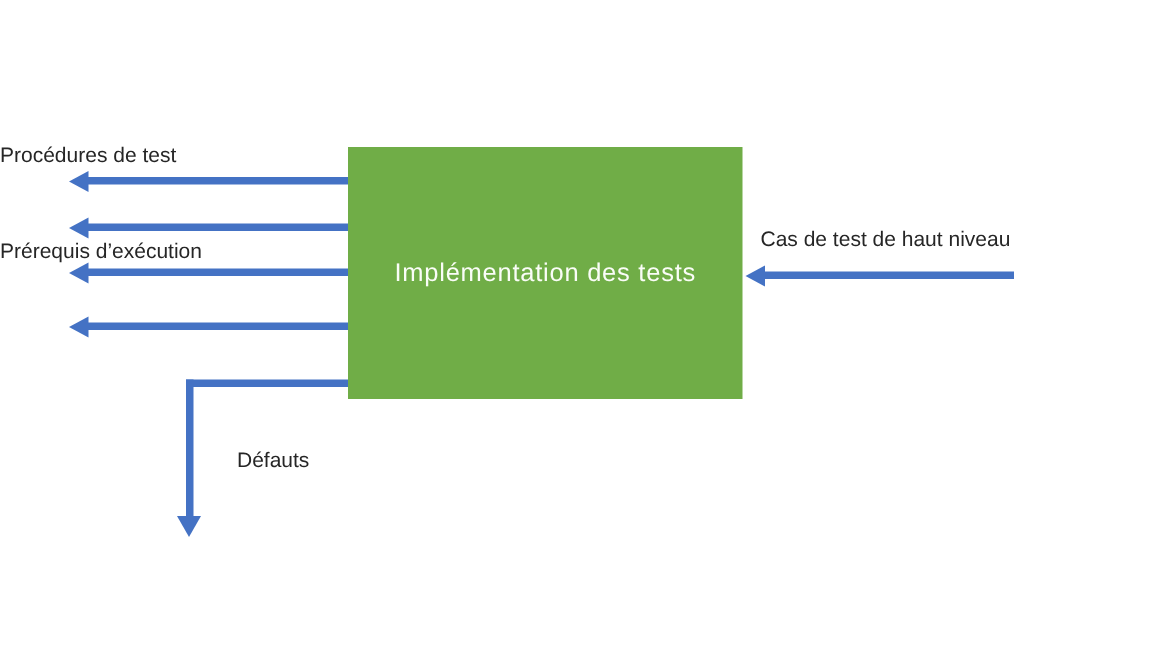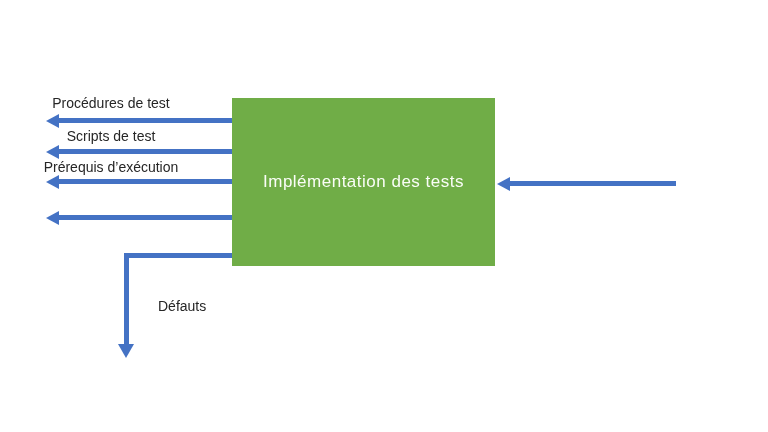--- a/index.html
+++ b/index.html
@@ -26,21 +26,21 @@
     letter-spacing:0.5px;
     white-space:nowrap;
   }
   .label{
     position:absolute;
     font-size:14px;
     line-height:16px;
     color:var(--label);
     white-space:nowrap;
   }
-  .lbl-left{left:0;width:222px;text-align:center;}
+  .lbl-left{left:0;width:222px;text-align:left;}
   .lbl-out1{top:95px;}
   .lbl-out2{top:128px;}
   .lbl-out3{top:159px;}
   .lbl-out4{top:194px;}
   .lbl-in1{left:507px;top:151px;}
   .lbl-defauts{left:158px;top:298px;}
 
   .harrow{position:absolute;height:14px;}
   .harrow .shaft{
     position:absolute;left:10px;right:0;top:4px;height:5px;
@@ -81,37 +81,37 @@
   <div class="process-box">
     <span>Implémentation des tests</span>
   </div>
 
   <div class="label lbl-left lbl-out1">Procédures de test</div>
   <div class="harrow arr-out1">
     <span class="head-left"></span>
     <span class="shaft"></span>
   </div>
 
-  <div class="label lbl-left lbl-out2">Scripts de test</div>
   <div class="harrow arr-out2">
     <span class="head-left"></span>
     <span class="shaft"></span>
   </div>
 
   <div class="label lbl-left lbl-out3">Prérequis d’exécution</div>
   <div class="harrow arr-out3">
     <span class="head-left"></span>
     <span class="shaft"></span>
   </div>
 
   <div class="harrow arr-out4">
     <span class="head-left"></span>
     <span class="shaft"></span>
   </div>
 
+  <div class="label lbl-in1">Cas de test de haut niveau</div>
   <div class="harrow arr-in1">
     <span class="head-left"></span>
     <span class="shaft"></span>
   </div>
 
   <div class="label lbl-defauts">Défauts</div>
   <div class="elbow-h"></div>
   <div class="elbow-v"></div>
   <span class="head-down"></span>
 

